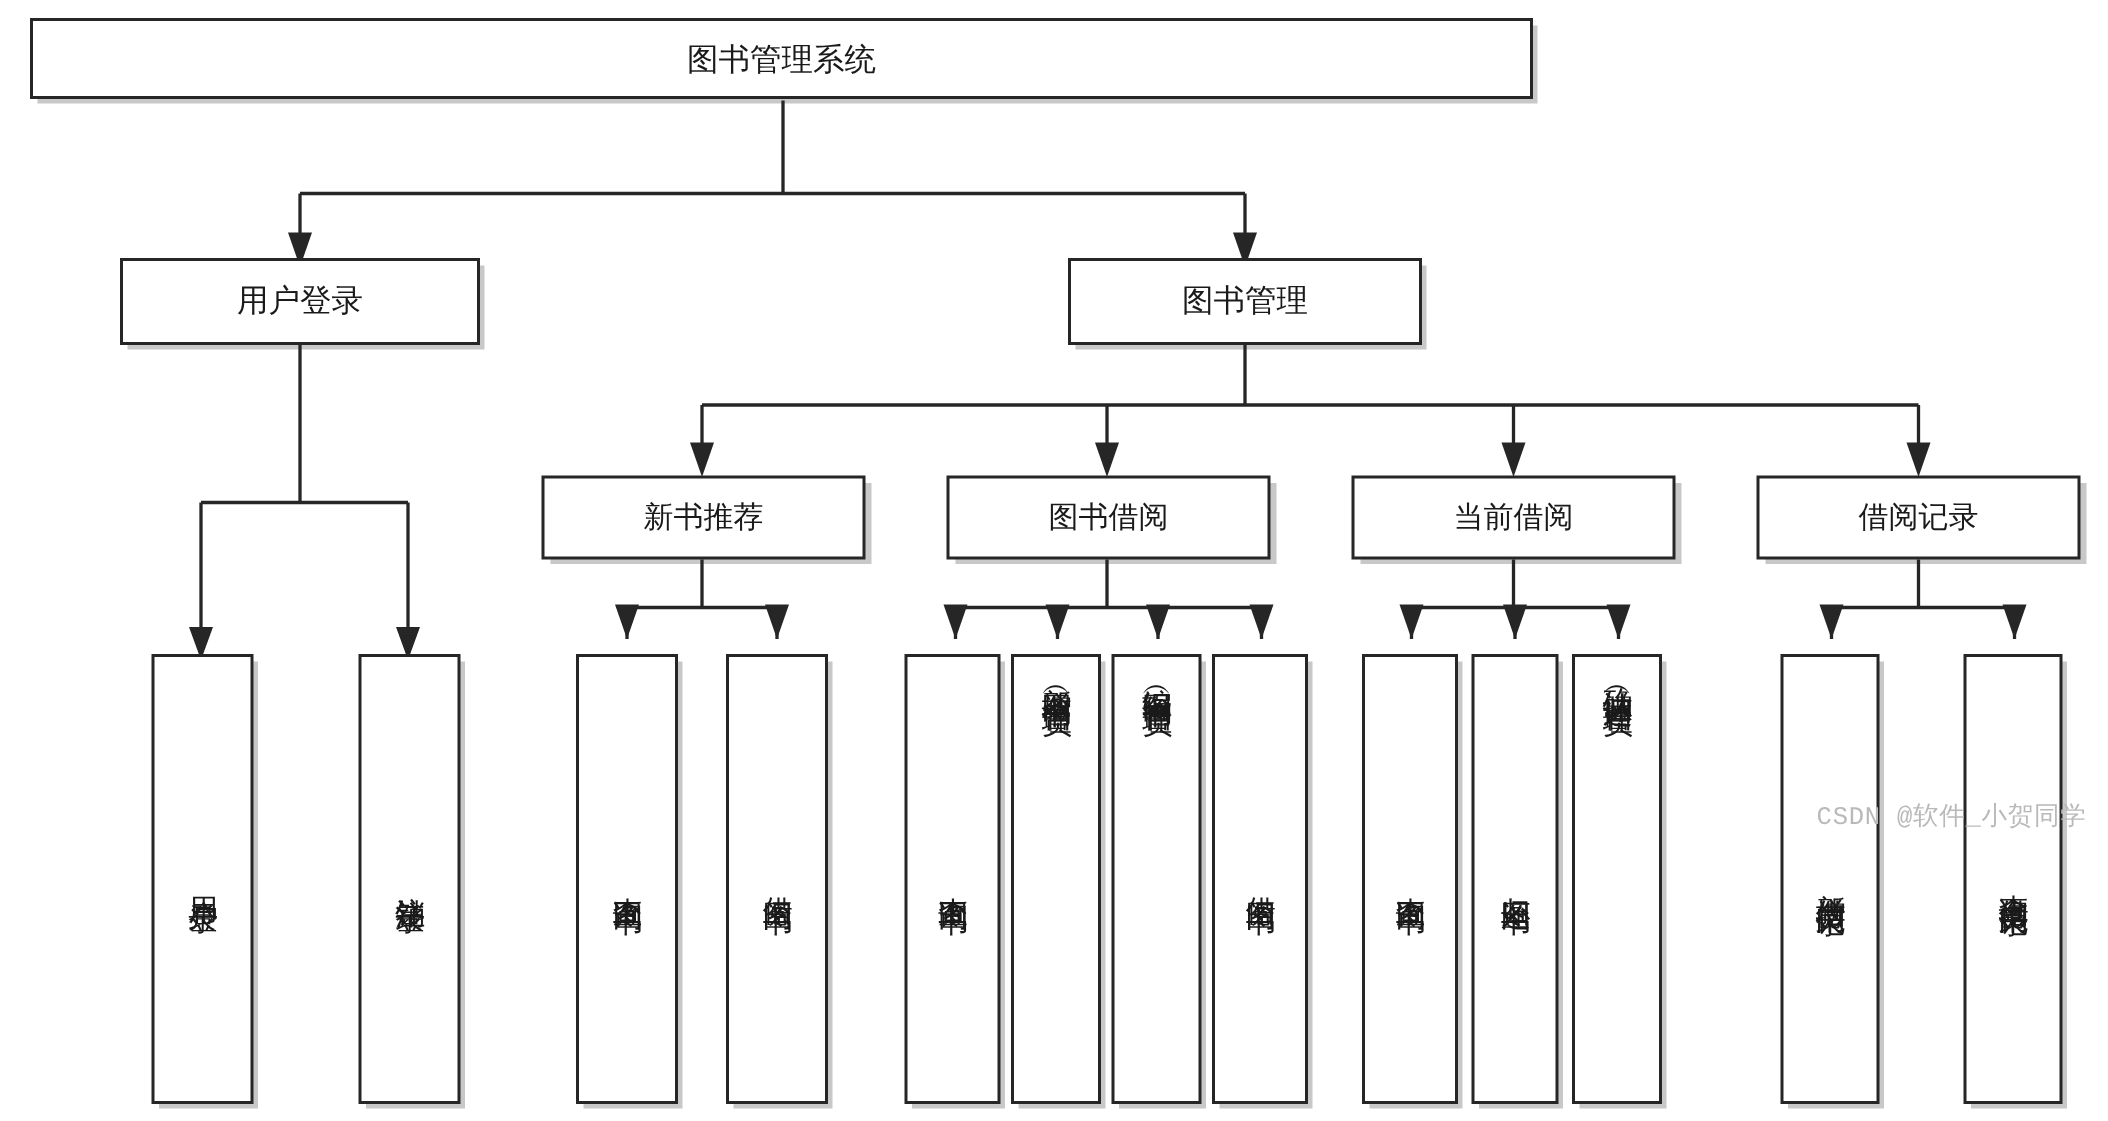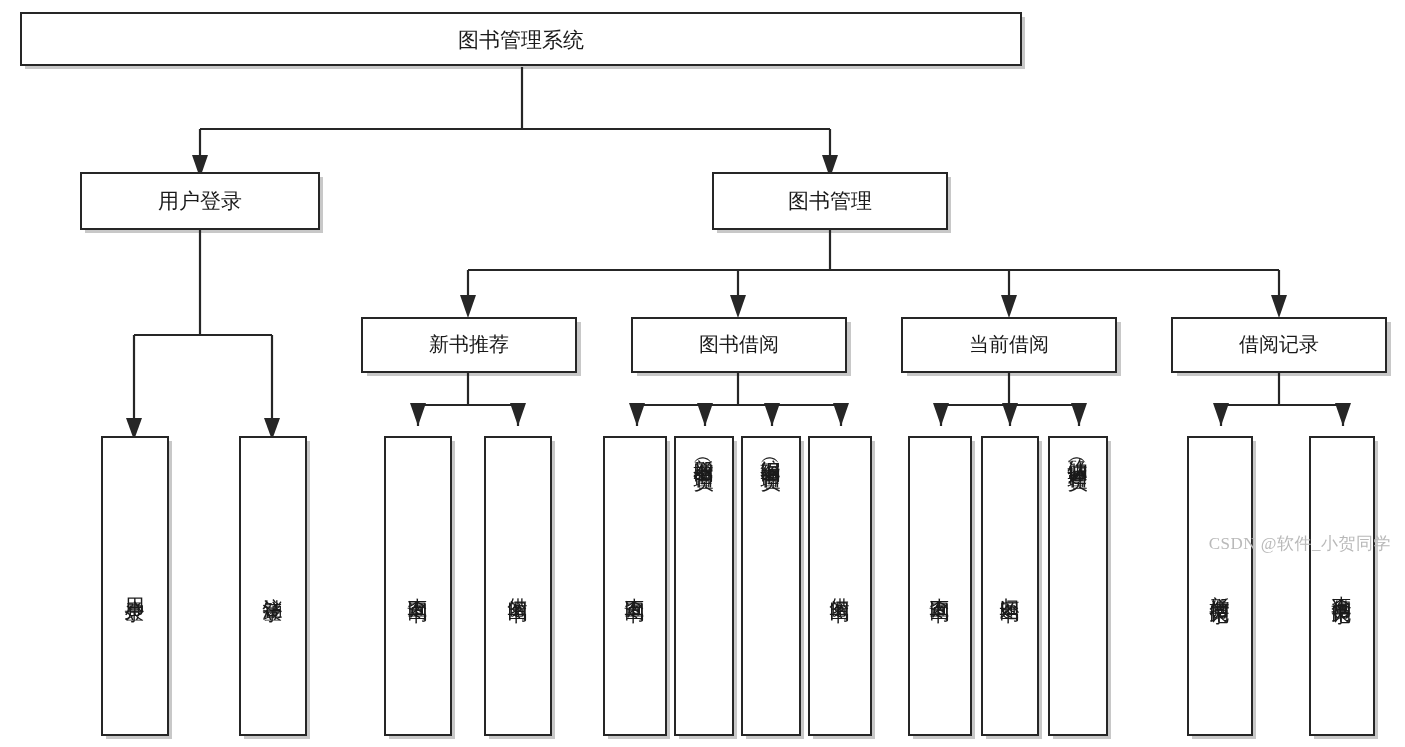--- a/index.html
+++ b/index.html
@@ -66,21 +66,21 @@
     letter-spacing: 2px;
     line-height: 1;
     white-space: nowrap;
     text-align: center;
     pointer-events: none;
   }
   .watermark {
     position: absolute;
     right: 14px;
     bottom: 6px;
-    font-family: Liberation Serif, serif;
+    font-family: Liberation Mono, monospace;
     font-size: 17px;
     color: #b9b9b9;
     letter-spacing: 0.5px;
     white-space: nowrap;
   }
 </style>
 </head>
 <body>
 
 <div id="diagram-root">

